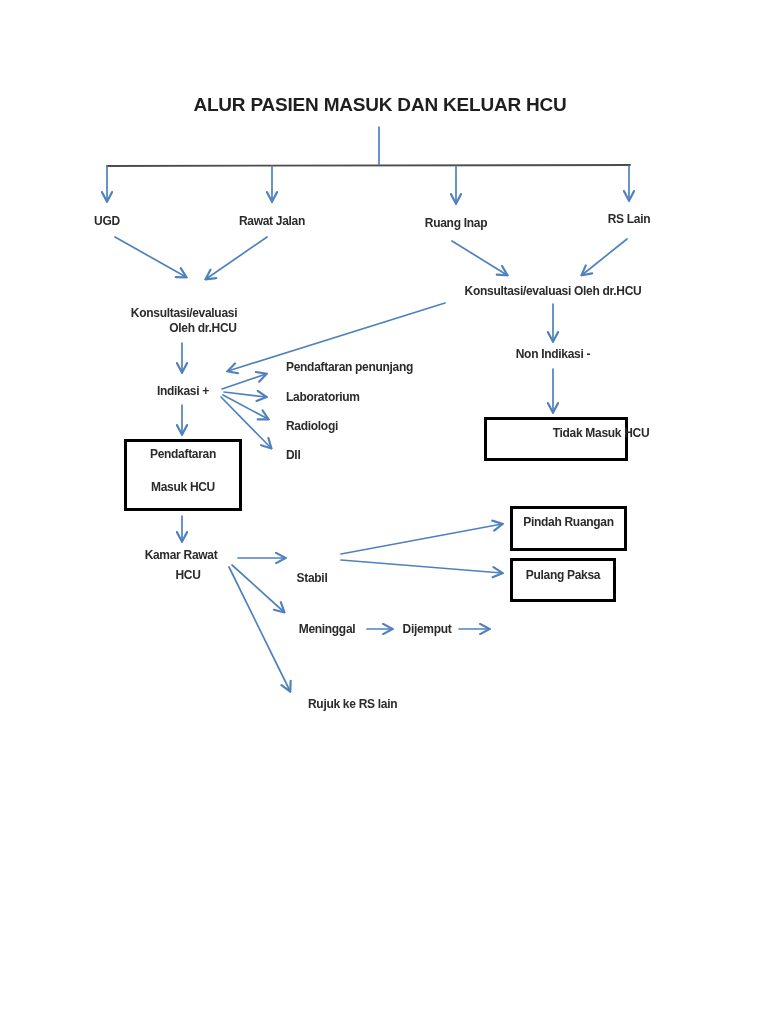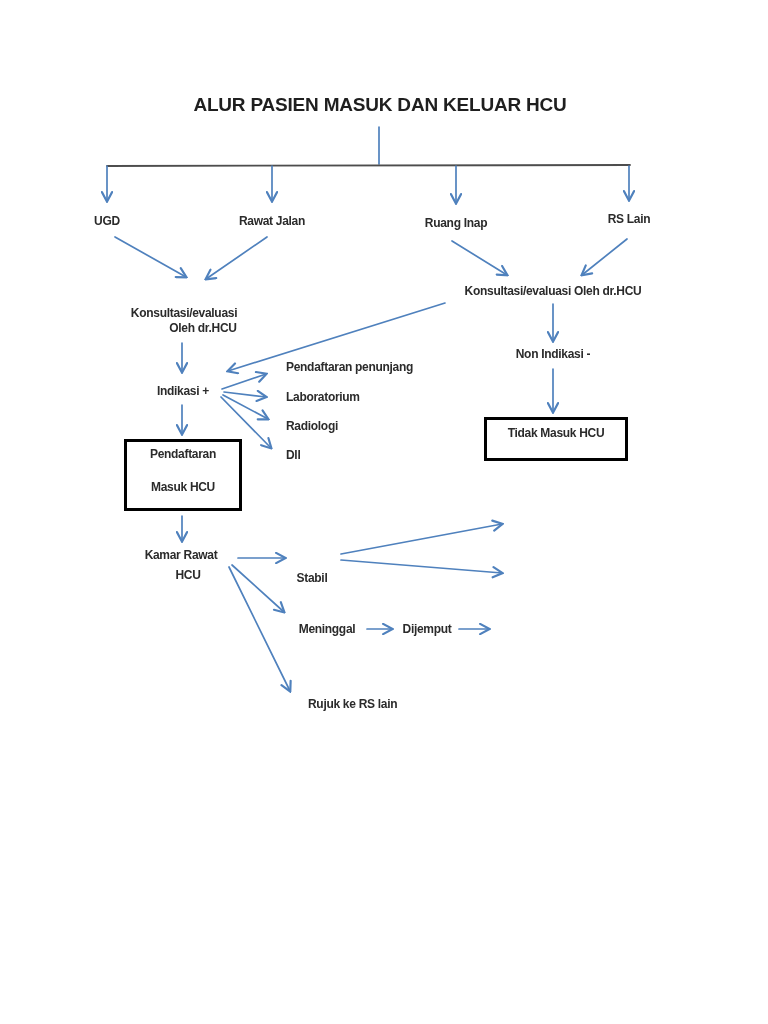--- a/index.html
+++ b/index.html
@@ -81,19 +81,25 @@
   <div class="lbl ctr" style="left:327px;top:622px;">Meninggal</div>
   <div class="lbl ctr" style="left:427px;top:622px;">Dijemput</div>
   <div class="lbl" style="left:308px;top:697px;">Rujuk ke RS lain</div>
 
   <div class="fbox" style="left:124px;top:439px;width:118px;height:72px;">
     <div class="line" style="top:5px;">Pendaftaran</div>
     <div class="line" style="top:38px;">Masuk HCU</div>
   </div>
 
   <div class="fbox" style="left:484px;top:417px;width:144px;height:44px;">
-    <div class="line" style="top:6px;">Tidak Masuk HCU</div>
+    <div class="line" style="top:6px;padding-left:45px;">Tidak Masuk HCU</div>
   </div>
 
+  <div class="fbox" style="left:510px;top:506px;width:117px;height:45px;">
+    <div class="line" style="top:6px;">Pindah Ruangan</div>
+  </div>
 
+  <div class="fbox" style="left:510px;top:558px;width:106px;height:44px;">
+    <div class="line" style="top:7px;">Pulang Paksa</div>
+  </div>
 
 
 </div>
 
 </body></html>

